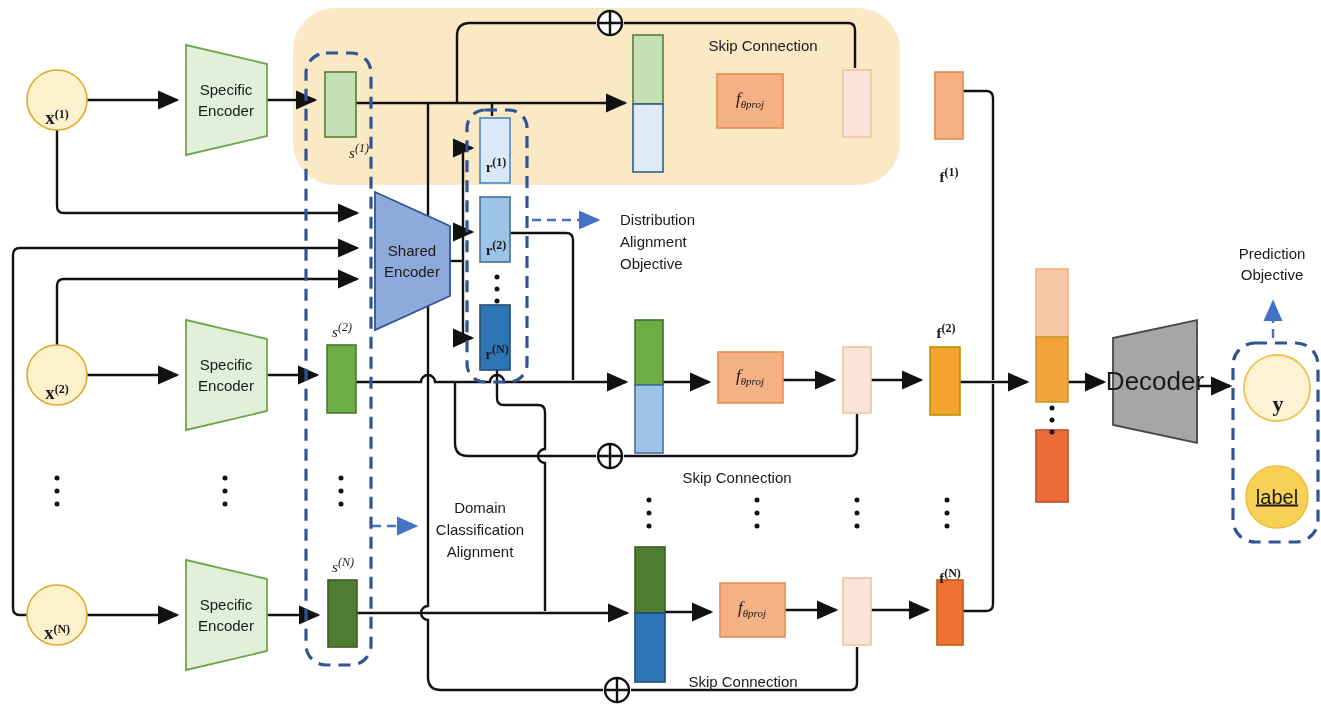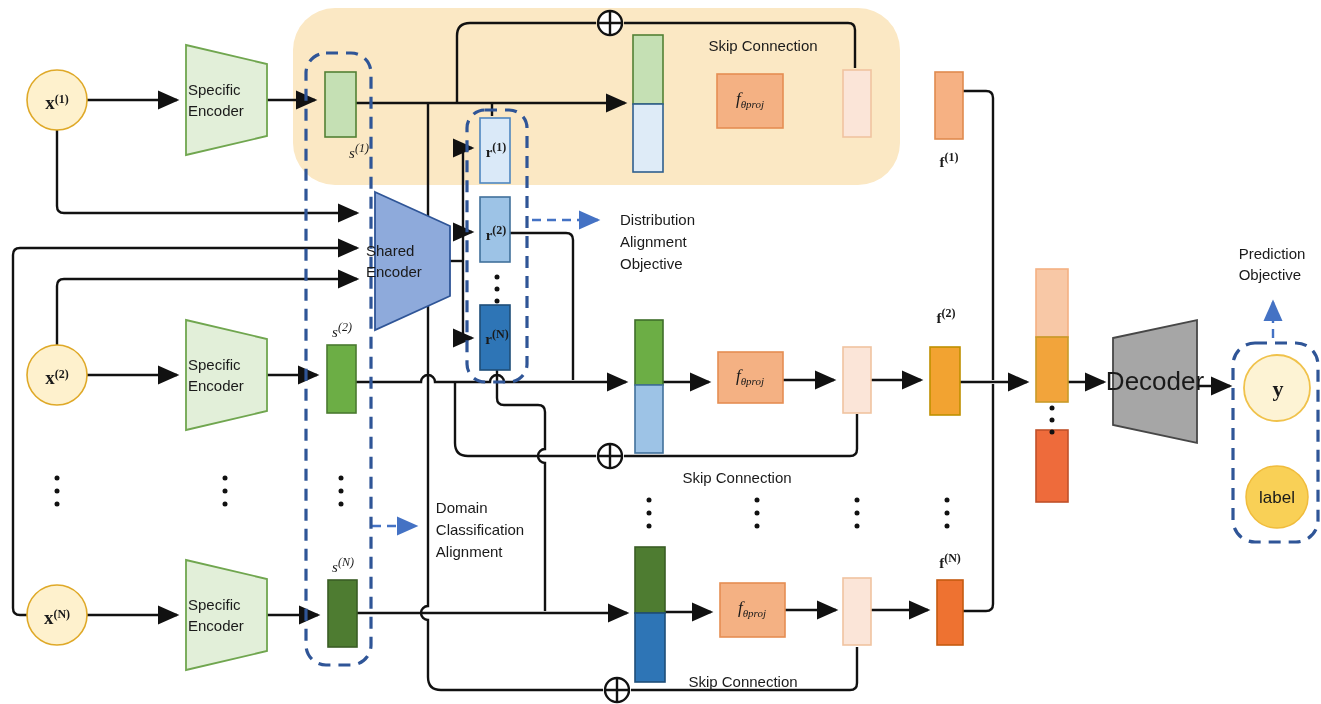--- a/index.html
+++ b/index.html
@@ -1,29 +1,29 @@
 <!DOCTYPE html>
 <html><head>
 <meta charset="utf-8">
 <style>
   html,body{margin:0;padding:0;background:#ffffff;}
   #canvas{position:relative;width:1321px;height:704px;background:#ffffff;overflow:hidden;
           font-family:"Liberation Sans",sans-serif;}
   svg{position:absolute;left:0;top:0;}
-  .t{position:absolute;transform:translate(-50%,-50%);color:#1a1a1a;
+  .t{position:absolute;transform:translate(-50%,-50%);text-align:center;color:#1a1a1a;
      font:15px/21px "Liberation Sans",sans-serif;white-space:pre-line;}
   .la{text-align:left;transform:translate(0,-50%);}
   .math{font-family:"Liberation Serif",serif;}
-  .b{font-weight:bold;}
+  .b{font-weight:bold;margin-top:15px;}
   .it{font-style:italic;}
   .big{font-size:19px;}
   .sup{font-size:12px;vertical-align:6px;font-family:"Liberation Serif",serif;}
   .sub{font-size:11px;vertical-align:-4px;}
   .dec{font-size:26px;}
-  .lbl{font-size:17px;}
+  .lbl{font-size:20px;text-decoration:underline;}
   .fp{font-size:17px;}
 </style>
 </head>
 <body>
 
 <div id="canvas">
 
 <svg width="1321" height="704" viewBox="0 0 1321 704">
   <defs>
     <marker id="ah" markerWidth="10" markerHeight="9" refX="8" refY="4" orient="auto">

